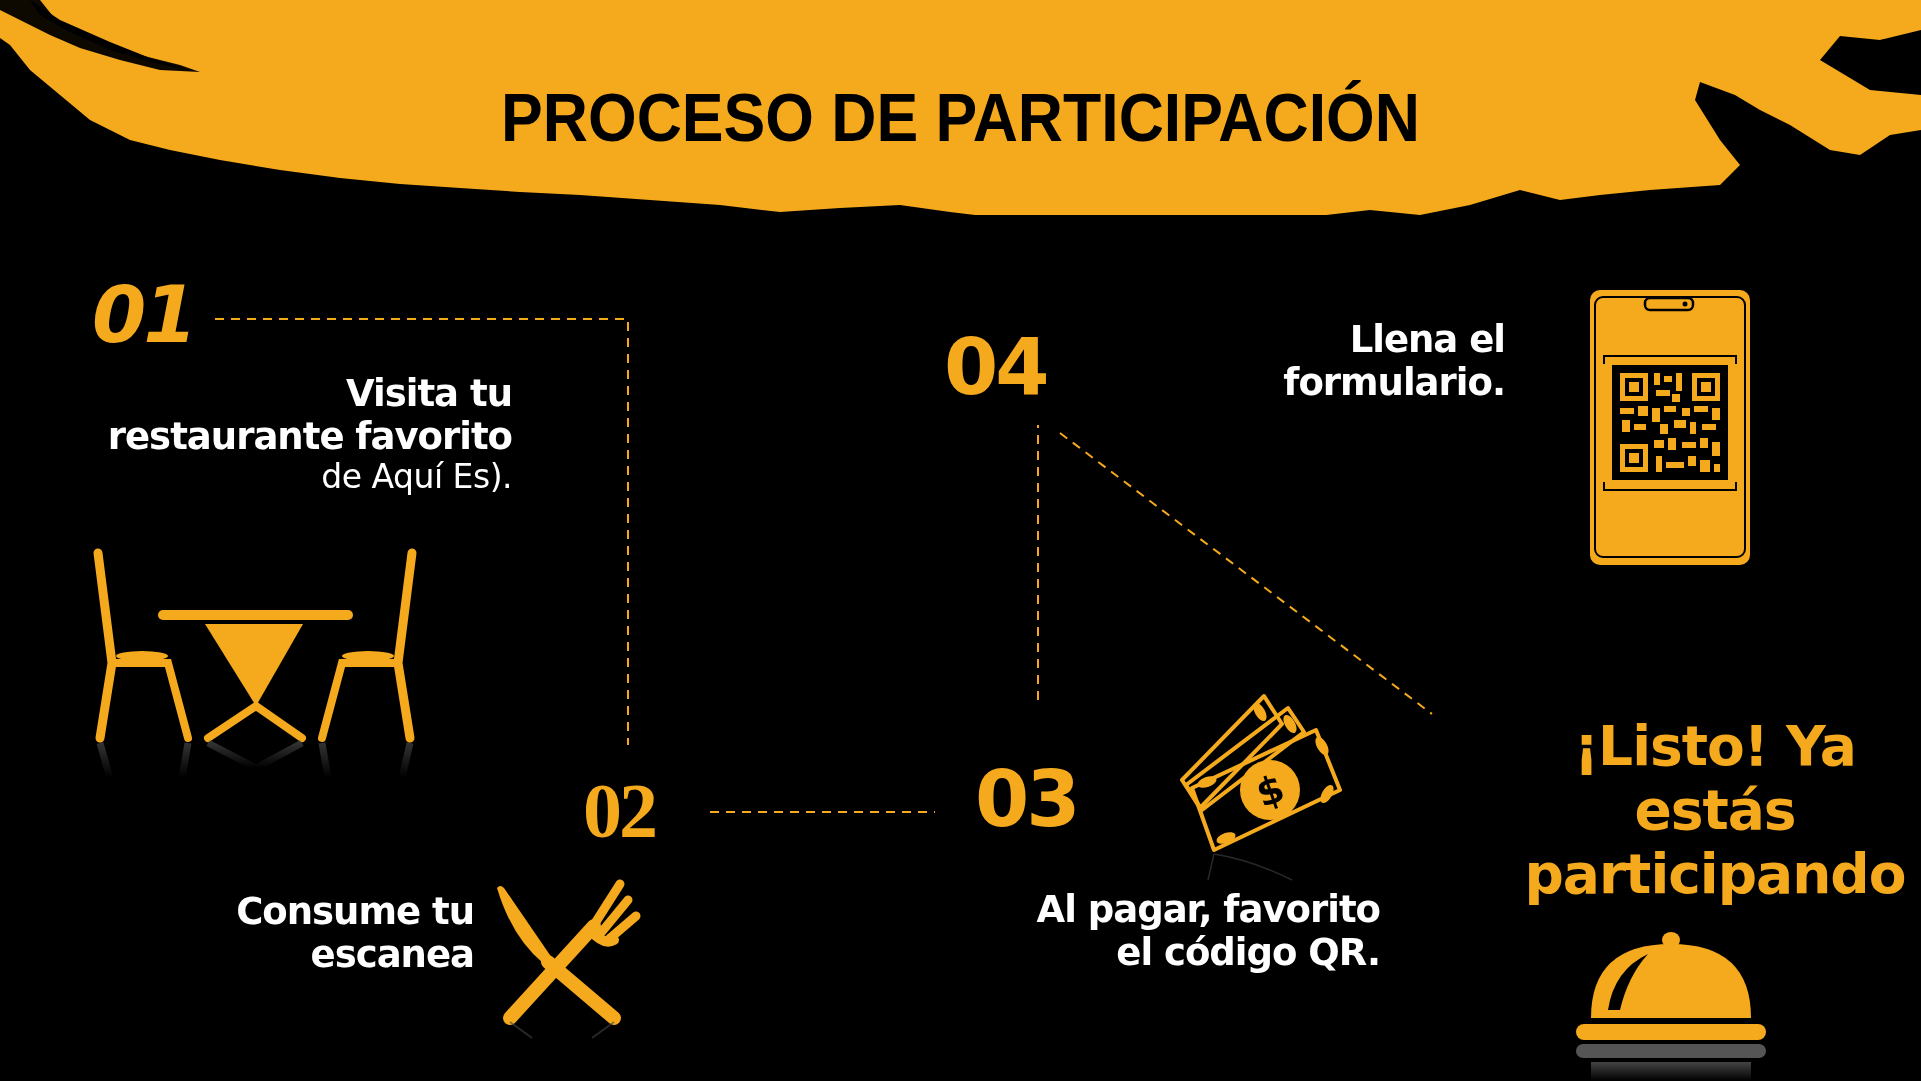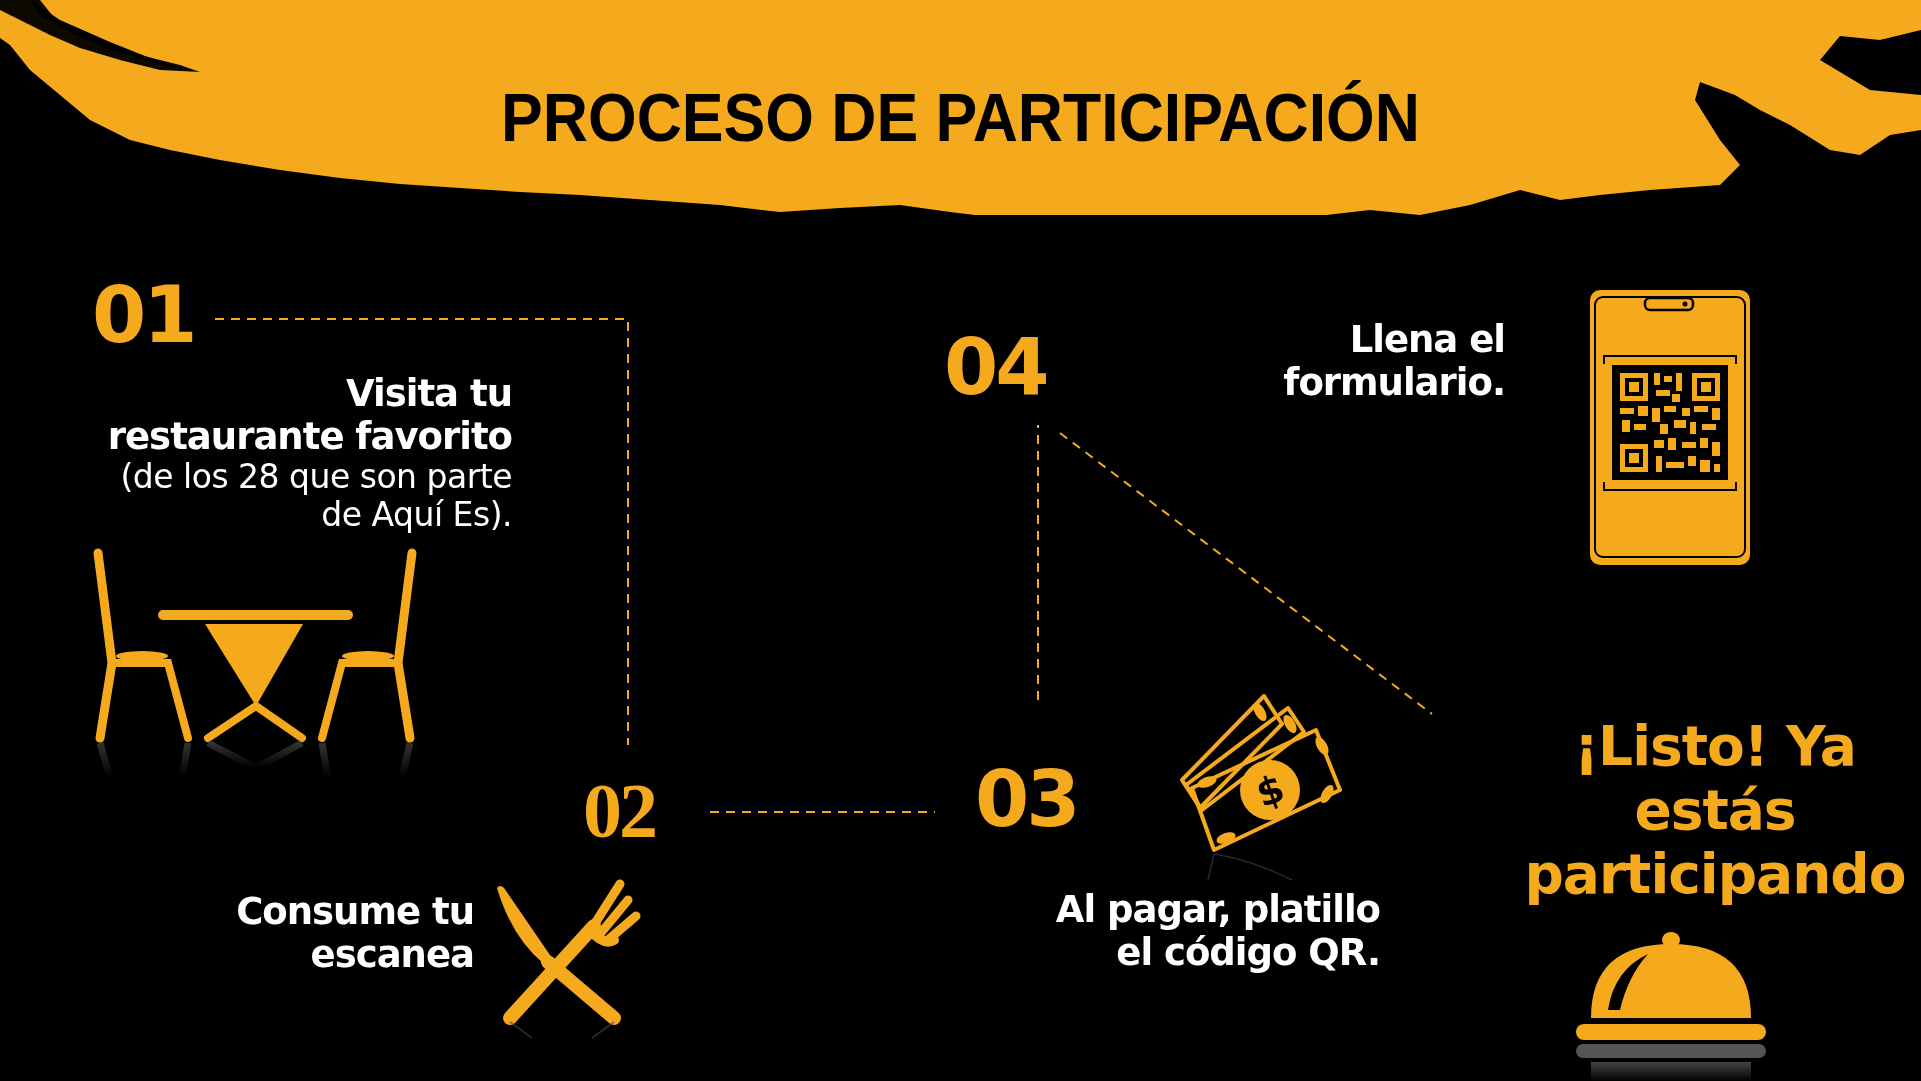--- a/index.html
+++ b/index.html
@@ -46,25 +46,24 @@
 
 <svg id="lines" viewBox="0 0 1921 1081">
   <g stroke="#F5A91D" stroke-width="2" fill="none" stroke-dasharray="9,7">
     <path d="M215,319 L628,319 L628,745"></path>
     <path d="M710,812 L935,812"></path>
     <path d="M1038,700 L1038,425"></path>
     <path d="M1060,433 L1432,714"></path>
   </g>
 </svg>
 
-<div class="num" style="left:92px; top:276px;">01</div>
+<div class="num" style="left:92px; top:276px;font-style:italic;">01</div>
 <div class="step-text" style="right:1409px; top:372px; width:460px;">
   <div>Visita tu</div>
   <div>restaurante favorito</div>
-  <div class="step-sub">(de los 28 que son parte</div>
   <div class="step-sub">de Aquí Es).</div>
 </div>
 
 <svg class="icon" style="left:90px; top:548px;" width="340" height="230" viewBox="0 0 340 230">
   <defs>
     <linearGradient id="refl" x1="0" y1="0" x2="0" y2="1">
       <stop offset="0" stop-color="#555"></stop>
       <stop offset="1" stop-color="#000"></stop>
     </linearGradient>
   </defs>
@@ -109,21 +108,21 @@
     <path d="M98,52 Q112,68 122,62" stroke-width="10" fill="none"></path>
   </g>
   <g stroke="#444" stroke-width="2" fill="none" opacity="0.6">
     <path d="M18,144 L40,160"></path>
     <path d="M122,144 L100,160"></path>
   </g>
 </svg>
 
 <div class="num" style="left:975px; top:760px;">03</div>
 <div class="step-text" style="right:541px; top:888px; width:440px;">
-  <div>Al pagar, platillo</div>
+  <div>Al pagar, favorito</div>
   <div>el código QR.</div>
 </div>
 
 <svg class="icon" style="left:1172px; top:690px;" width="190" height="190" viewBox="0 0 190 190">
   <g fill="none" stroke="#F5A91D" stroke-width="4" stroke-linejoin="round">
     <polygon points="10,90 92,6 110,34 28,118"></polygon>
     <polygon points="14,95 116,18 132,42 30,120"></polygon>
     <polygon points="20,98 144,40 168,100 42,160"></polygon>
   </g>
   <g fill="#F5A91D">

